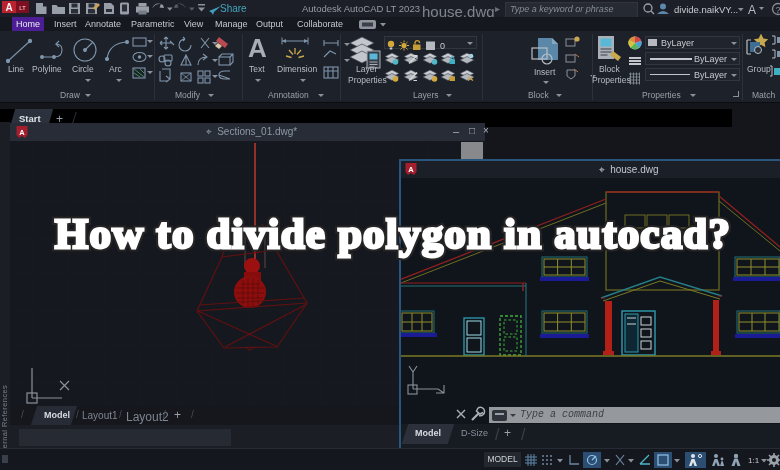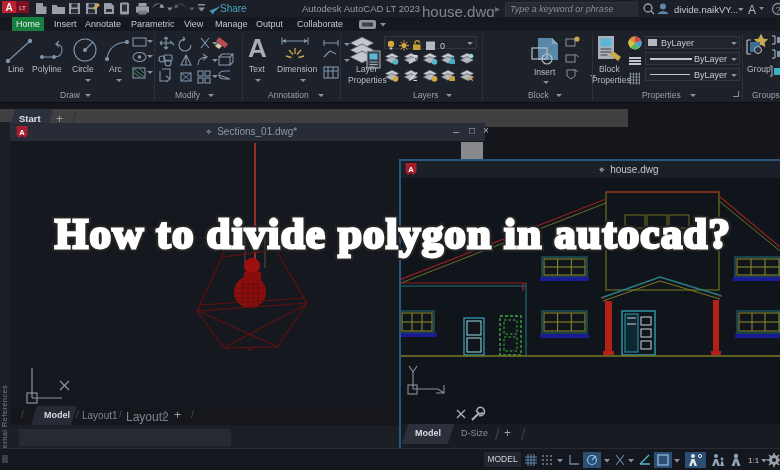--- a/index.html
+++ b/index.html
@@ -3,29 +3,29 @@
 *{margin:0;padding:0;box-sizing:border-box}
 html,body{width:780px;height:470px;overflow:hidden;background:#14161c;font-family:"Liberation Sans",sans-serif}
 .abs{position:absolute}
 body{position:relative}
 
 #titlebar{left:0;top:0;width:780px;height:17px;background:#1c1f27}
 .ttxt{position:absolute;top:3px;font-size:10px;color:#959ba4}
 
 #tabrow{left:0;top:17px;width:780px;height:14px;background:#15181f}
 .rtab{position:absolute;top:0;height:14px;line-height:14px;font-size:9px;color:#c6cad0;padding:0 4px}
-.rtab.act{background:#15803d;color:#eceef1}
+.rtab.act{background:#4c1d95;color:#eceef1}
 
 #ribbon{left:0;top:31px;width:780px;height:72px;background:#1d212a;border-bottom:1px solid #0b0d11}
 .psep{position:absolute;top:3px;width:1px;height:66px;background:#2c313b}
 .plabel{position:absolute;top:59px;font-size:8.5px;color:#9aa0a9;white-space:nowrap}
 .ilabel{position:absolute;font-size:8.5px;color:#b9bec5;white-space:nowrap}
 .caret{position:absolute;width:0;height:0;border-left:3px solid transparent;border-right:3px solid transparent;border-top:3px solid #8b919a}
 
-#startrow{left:0;top:109px;width:628px;height:18px;background:#404040}
+#startrow{left:0;top:109px;width:732px;height:18px;background:#000000}
 
 #sidebar{left:0;top:122px;width:10px;height:330px;background:#1b1e25}
 #sidebar span{position:absolute;left:-46px;top:296px;width:100px;text-align:center;transform:rotate(-90deg);transform-origin:center;font-size:7.5px;color:#7a818b;letter-spacing:.4px;white-space:nowrap}
 
 #winL{left:10px;top:123px;width:475px;height:325px;background:#16191f}
 #winLtitle{left:0;top:0;width:475px;height:18px;background:#272c36;color:#99a2ae;font-size:10px}
 #winLcanvas{left:0;top:18px;width:475px;height:307px;background:#15181e;overflow:hidden}
 
 #winR{left:399px;top:159px;width:381px;height:289px;background:#10141b;border-left:2px solid #2a567e;border-top:2px solid #2a567e}
 #winRtitle{left:0;top:0;width:379px;height:17px;background:#1b1f27;color:#c2c8d1;font-size:10px}
@@ -331,21 +331,21 @@
     <rect x="5" y="8" width="10" height="10" fill="#3d6f94"></rect>
       <circle cx="13" cy="16" r="3.5" fill="#2a2f38" stroke="#b9bec5"></circle>
     <path d="M30 2 v8 m-3 -8 h3 m-3 8 h3" stroke="#b9bec5" fill="none"></path>
     <rect x="32" y="3" width="4" height="6" fill="#7e95ab"></rect>
     <path d="M30 16 v8 m-3 -8 h3 m-3 8 h3" stroke="#b9bec5" fill="none"></path>
     <rect x="32" y="17" width="4" height="6" fill="#7e95ab"></rect>
     <path d="M27 32 v10 m-2 -10 h2 m-2 10 h2" stroke="#b9bec5" fill="none"></path>
     <rect x="29" y="34" width="7" height="7" fill="#3fb0c2"></rect>
   </svg>
   <div class="ilabel" style="left:747px;top:33px">Group</div>
-  <div class="plabel" style="left:752px">Groups</div>
+  <div class="plabel" style="left:752px">Match</div>
 </div>
 
 <div class="abs" id="startrow">
   <div class="abs" style="left:10px;top:0;width:38px;height:18px;background:#2c323d;transform:skewX(-16deg);transform-origin:bottom left"></div>
   <div class="abs" style="left:19px;top:4px;font-size:9.5px;font-weight:bold;color:#dde1e6">Start</div>
   <div class="abs" style="left:56px;top:3px;font-size:12px;color:#9aa1aa">+</div>
   <div class="abs" style="left:74px;top:3px;width:1px;height:11px;background:#2c313b;transform:skewX(-18deg)"></div>
 </div>
 
 <div class="abs" id="sidebar">
@@ -528,20 +528,26 @@
           <rect x="408" y="385" width="9" height="9"></rect>
         </g>
       </g>
     </svg>
     
     <svg class="abs" style="left:50px;top:228px" width="40" height="18">
       <path d="M6 4 l8 8 m0 -8 l-8 8" stroke="#aab0b8" stroke-width="1.4"></path>
       <path d="M21 14 L28 7" stroke="#aab0b8" stroke-width="2.2"></path>
       <path d="M27 2 a4.2 4.2 0 1 1 1 7.5 M27 2 l-1.5 3 3.5 3 3 -1.5" stroke="#aab0b8" stroke-width="1.5" fill="none"></path>
     </svg>
+    <div class="abs" style="left:88px;top:229px;width:291px;height:16px;background:#95989d">
+      <div class="abs" style="left:3px;top:2.5px;width:15px;height:11px;background:#2e333c;border-radius:2px"></div>
+      <div class="abs" style="left:6px;top:6px;width:9px;height:2px;background:#9aa0a8"></div>
+      <div class="caret" style="left:21px;top:7px;border-top-color:#3c3c3c"></div>
+      <span class="abs mono" style="left:31px;top:2px;font-size:10px;font-style:italic;color:#3c3f44">Type a command</span>
+    </div>
     
     <div class="abs" style="left:0;top:246px;width:379px;height:26px;background:#171b22">
       <div class="abs" style="left:4px;top:0;width:46px;height:20px;background:#2b303b;transform:skewX(-18deg)"></div>
       <span class="abs" style="left:14px;top:4px;font-size:9px;font-weight:bold;color:#d7dce2">Model</span>
       <span class="abs" style="left:60px;top:4px;font-size:9px;color:#8a919c">D-Size</span>
       <span class="abs" style="left:103px;top:2px;font-size:12px;color:#9aa1aa">+</span>
       <span class="abs" style="left:94px;top:2px;color:#3a404b">/</span>
       <span class="abs" style="left:120px;top:2px;color:#3a404b">/</span>
     </div>
   </div>

